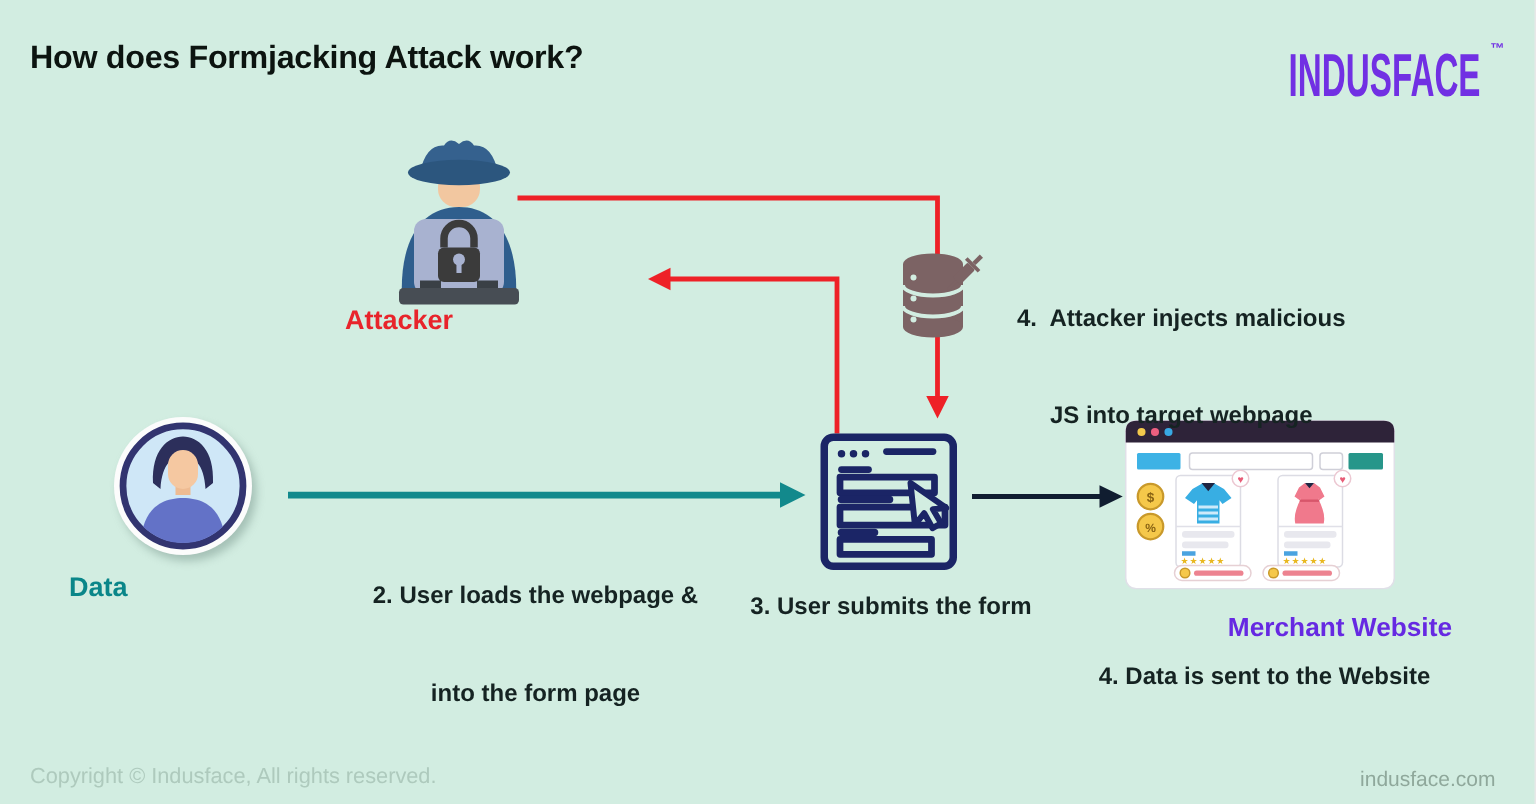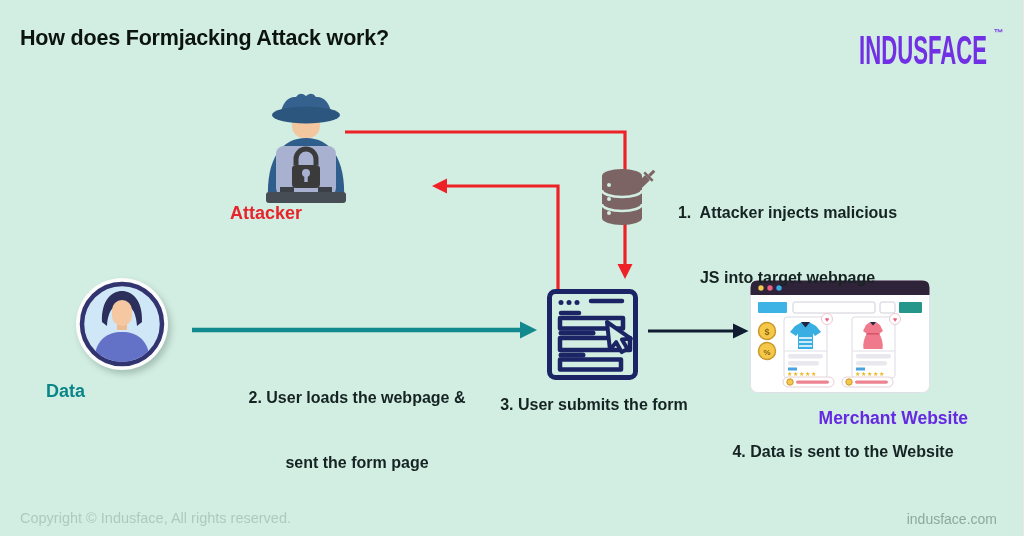--- a/index.html
+++ b/index.html
@@ -212,26 +212,26 @@
       <g>
         <rect x="92" y="97" width="51" height="10" rx="5" fill="#ffffff" stroke="#e6d0d4"></rect>
         <circle cx="99" cy="102" r="3.2" fill="#f5c84a" stroke="#c9992a"></circle>
         <rect x="105" y="100.4" width="33" height="3.4" rx="1.7" fill="#ed8390"></rect>
       </g>
     </svg>
   </div>
   <div class="abs merchant-label">Merchant Website</div>
 
   <div class="step-text step1">
-    <div>1.  Attacker injects malicious</div>
+    <div>4.  Attacker injects malicious</div>
     <div>JS into target webpage</div>
   </div>
   <div class="step-text step2">
     <div>2. User loads the webpage &amp;</div>
-    <div>sent the form page</div>
+    <div>into the form page</div>
   </div>
   <div class="step-text step3">3. User submits the form</div>
   <div class="step-text step4">4. Data is sent to the Website</div>
 
   <div class="abs footer-copyright">Copyright © Indusface, All rights reserved.</div>
   <div class="abs footer-site">indusface.com</div>
 
 </div>
 
 </body></html>

